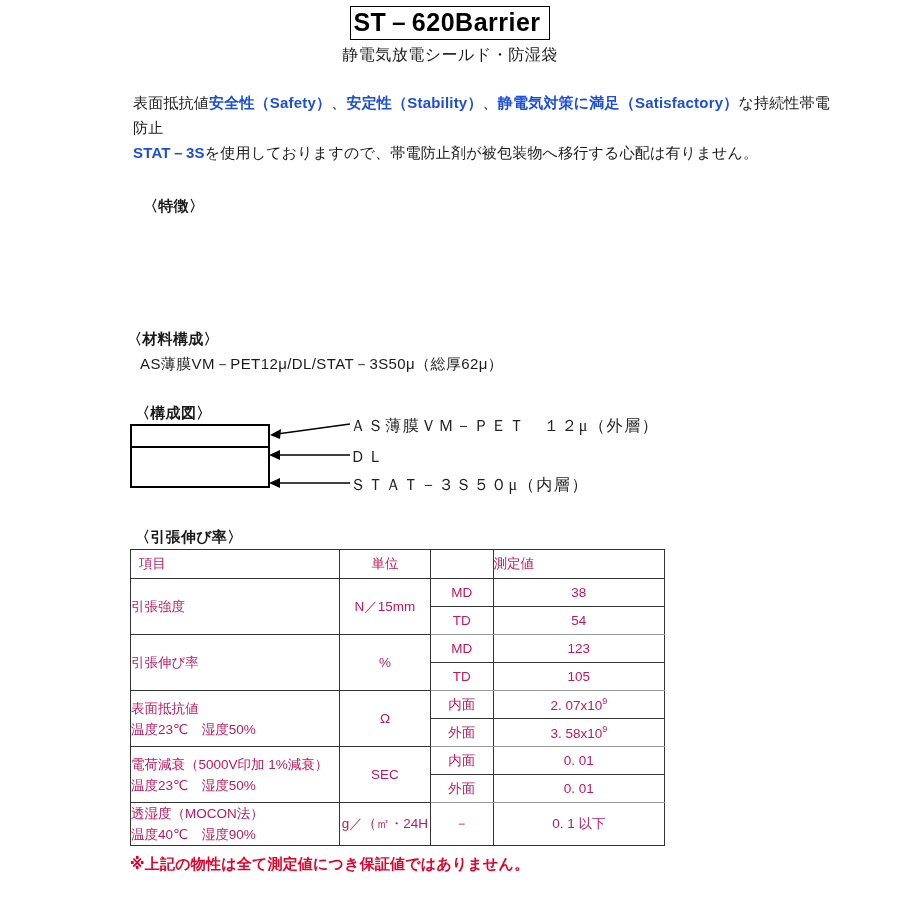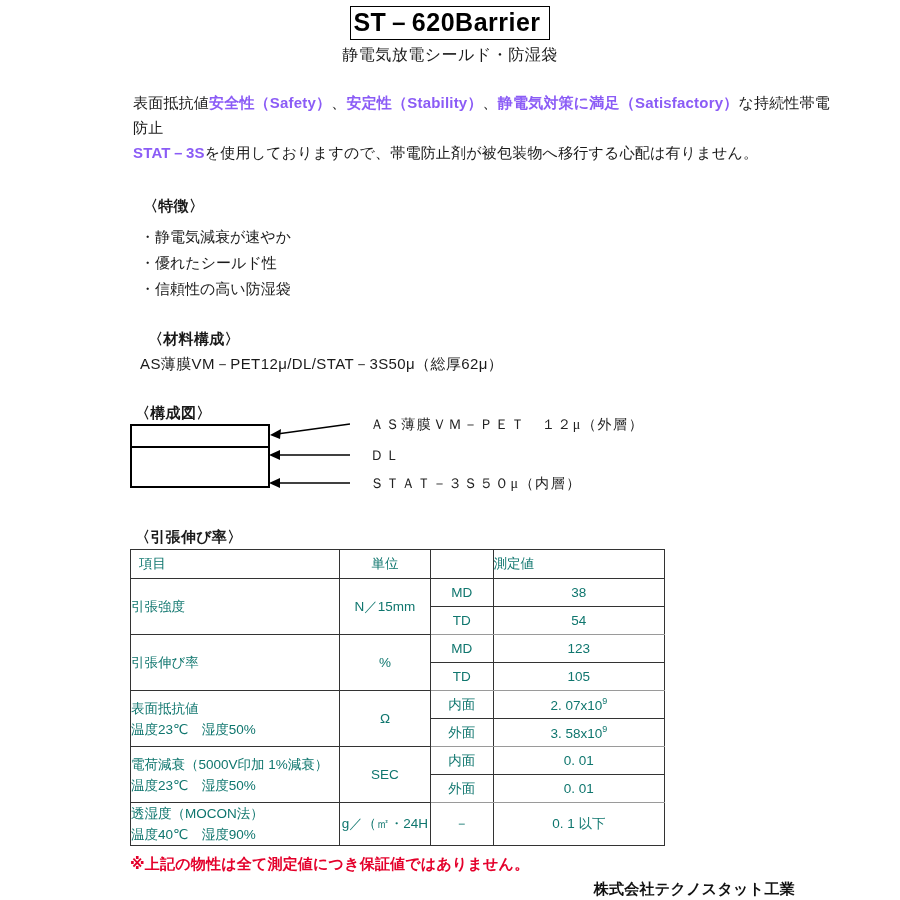--- a/index.html
+++ b/index.html
@@ -54,21 +54,21 @@
   .intro {
     position: absolute;
     left: 133px;
     top: 90px;
     width: 700px;
     font-size: 15px;
     line-height: 25px;
     letter-spacing: 0.2px;
   }
   .intro .red {
-    color: #8b5cf6;
+    color: #1d4ed8;
     font-weight: bold;
   }
 
   
   .sec-head {
     position: absolute;
     font-size: 15px;
     font-weight: bold;
     letter-spacing: 0.3px;
   }
@@ -106,46 +106,45 @@
     position: absolute;
     left: 0;
     top: 20px;
     width: 100%;
     height: 2px;
     background: #000;
   }
   .dg-label {
     position: absolute;
     font-family: "Liberation Serif", "DejaVu Serif", serif;
-    font-size: 14px;
+    font-size: 16px;
     letter-spacing: 1.6px;
     color: #222;
     white-space: nowrap;
-    margin-left: 20px;
   }
   .dg-svg {
     position: absolute;
     left: 255px;
     top: 410px;
   }
 
   
   .tbl {
     position: absolute;
     left: 130px;
     top: 549px;
     width: 535px;
     border-collapse: collapse;
     font-size: 13.5px;
   }
   .tbl td {
     border: 1px solid #333;
     padding: 0;
     vertical-align: middle;
-    color: #0f766e;
+    color: #be185d;
   }
   .tbl td.thin {
     border-top-color: #9a9a9a;
     border-bottom-color: #9a9a9a;
   }
   .c-item   { width: 205px; padding: 4px 0 4px 8px; line-height: 22px; }
   .c-unit   { width: 92px;  text-align: center; }
   .c-dir    { width: 63px;  text-align: center; }
   .c-val    { width: 175px; text-align: center; }
   .hdr td { height: 28px; }
@@ -189,27 +188,22 @@
     <span class="title-box">ST－620Barrier</span>
   </div>
   <div class="subtitle">静電気放電シールド・防湿袋</div>
 
   <div class="intro">
     <span>表面抵抗値</span><span class="red">安全性（Safety）</span><span>、</span><span class="red">安定性（Stability）</span><span>、</span><span class="red">静電気対策に満足（Satisfactory）</span><span>な持続性帯電防止</span><br>
     <span class="red">STAT－3S</span><span>を使用しておりますので、帯電防止剤が被包装物へ移行する心配は有りません。</span><br>
   </div>
 
   <div class="sec-head" style="left:143px; top:197px;">〈特徴〉</div>
-  <div class="features">
-    <div>・静電気減衰が速やか</div>
-    <div>・優れたシールド性</div>
-    <div>・信頼性の高い防湿袋</div>
-  </div>
-
-  <div class="sec-head" style="left:148px; top:330px;">〈材料構成〉</div>
+
+  <div class="sec-head" style="left:127px; top:330px;">〈材料構成〉</div>
   <div class="material-line">AS薄膜VM－PET12μ/DL/STAT－3S50μ（総厚62μ）</div>
 
   <div class="sec-head" style="left:135px; top:404px;">〈構成図〉</div>
   <div class="diagram">
     <div class="divider"></div>
   </div>
   <svg class="dg-svg" width="100" height="90">
 
     <line x1="95" y1="14" x2="22" y2="24" stroke="#000" stroke-width="1.6"></line>
     <polygon points="15,25 26,19 25,29" fill="#000"></polygon>
@@ -290,15 +284,14 @@
           <div>温度40℃　湿度90%</div>
         </td>
         <td class="c-unit">g／（㎡・24H</td>
         <td class="c-dir">－</td>
         <td class="c-val">0. 1 以下</td>
       </tr>
     </tbody>
   </table>
 
   <div class="note">※上記の物性は全て測定値につき保証値ではありません。</div>
-  <div class="company">株式会社テクノスタット工業</div>
 
 </div>
 
 </body></html>

